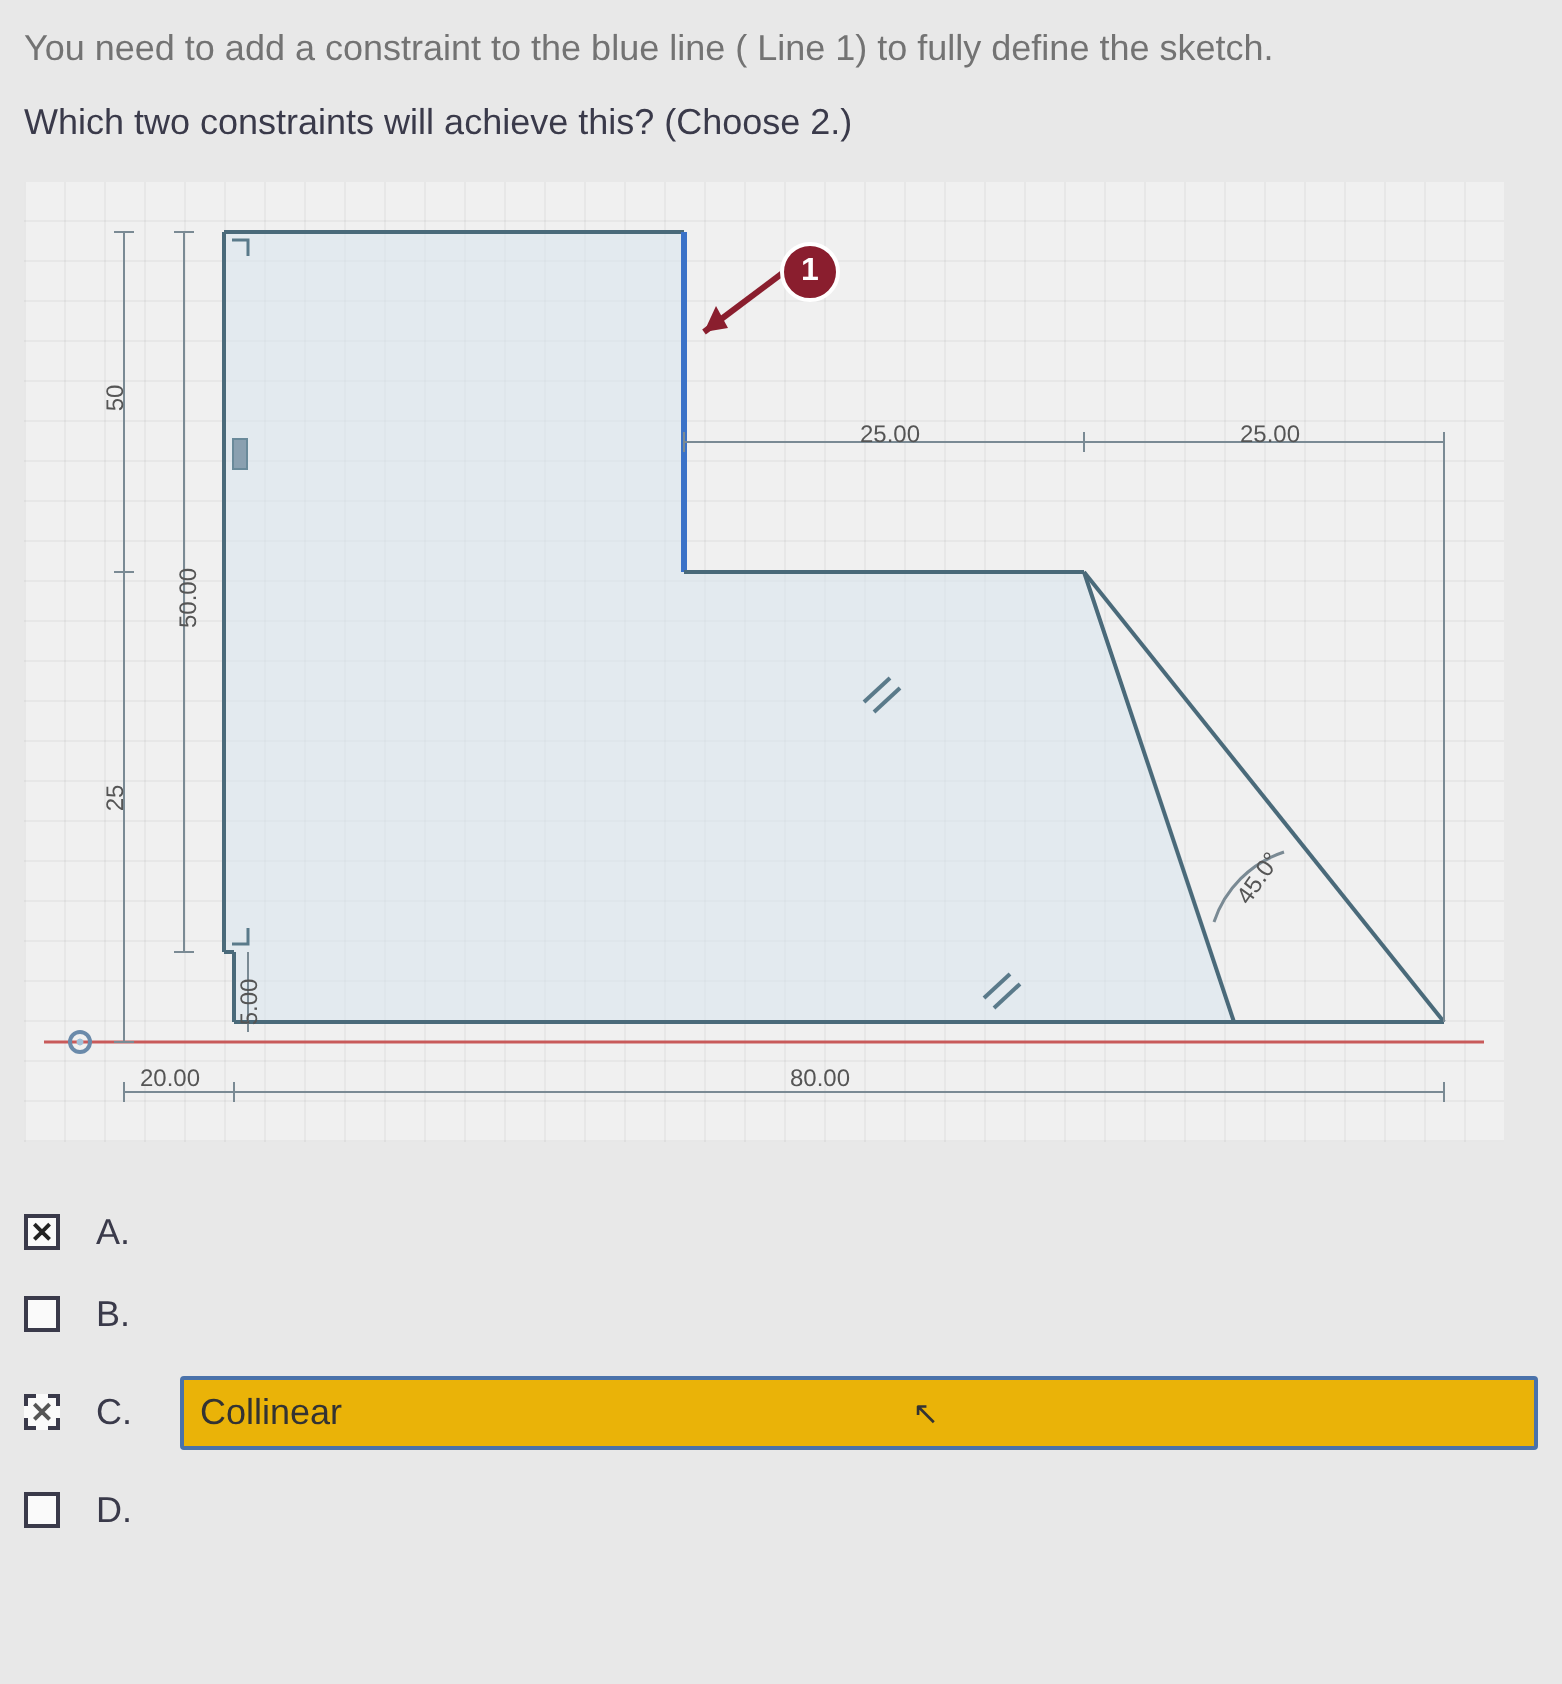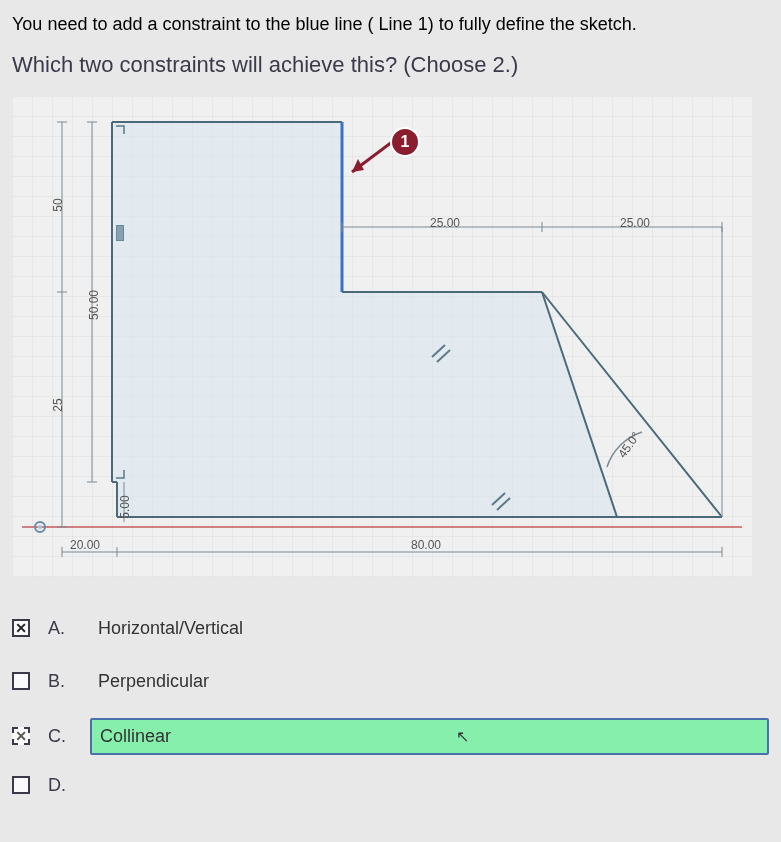--- a/index.html
+++ b/index.html
@@ -8,25 +8,25 @@
       height: 842px;
       font-family: Arial, sans-serif;
       background: #e8e8e8;
       color: #333;
       padding: 10px 12px;
       overflow: hidden;
     }
     .question-text {
       font-size: 18px;
       line-height: 1.6;
-      color: #000000;
+      color: #737373;
       margin-bottom: 8px;
     }
     .question-text2 {
-      font-size: 22px;
+      font-size: 18px;
       line-height: 1.6;
       color: #3a3a4a;
       margin-bottom: 15px;
     }
     .sketch-area {
       position: relative;
       width: 740px;
       height: 480px;
       background: #f0f0f0;
       background-image:
@@ -97,21 +97,21 @@
     }
     .option-text-box {
       flex: 1;
       padding: 6px 8px;
       font-size: 18px;
       color: #333;
     }
     .option-text-box.highlighted {
       border: 2px solid #4a72aa;
       border-radius: 2px;
-      background: #86efac;
+      background: #eab308;
     }
     .cursor-icon {
       font-size: 16px;
       color: #333;
     }
     .origin-dot {
       position: absolute;
       width: 12px; height: 12px;
       border: 2px solid #6a8aaa;
       border-radius: 50%;
@@ -183,44 +183,42 @@
 
     <line x1="380" y1="45" x2="340" y2="75" stroke="#8a1e2e" stroke-width="3"></line>
     <polygon points="340,75 352,73 346,62" fill="#8a1e2e"></polygon>
   </svg>
 
   <div class="dim-label rot90" style="left:36px; top:100px;">50</div>
   <div class="dim-label rot90" style="left:36px; top:300px;">25</div>
   <div class="dim-label rot90" style="left:64px; top:200px;">50.00</div>
   <div class="dim-label rot90" style="left:98px; top:402px;">5.00</div>
   <div class="dim-label" style="left:55px; top:440px;">20.00</div>
-  <div class="dim-label" style="left:396px; top:440px;">80.00</div>
+  <div class="dim-label" style="left:380px; top:440px;">80.00</div>
   <div class="dim-label" style="left:415px; top:118px;">25.00</div>
   <div class="dim-label" style="left:605px; top:118px;">25.00</div>
   <div class="dim-label" style="left:600px; top:340px; transform:rotate(-55deg);">45.0°</div>
 
   <div style="position:absolute; left:104px; top:128px; width:8px; height:16px; background:#8aa0b0; border:1px solid #6a8a9a;"></div>
 
   <div class="callout-circle" style="left:378px; top:30px;">1</div>
 
   <div class="origin-dot" style="left:22px; top:424px;"></div>
 </div>
 
 <div class="options">
 
   <div class="option-row">
     <span class="checkbox checked"></span>
     <span class="option-letter">A.</span>
-    <span class="option-text-box">Horizontal/Vertical</span>
   </div>
 
   <div class="option-row">
     <span class="checkbox"></span>
     <span class="option-letter">B.</span>
-    <span class="option-text-box">Perpendicular</span>
   </div>
 
   <div class="option-row">
     <span class="checkbox partial" style="border-style:dashed"></span>
     <span class="option-letter">C.</span>
     <span class="option-text-box highlighted">
       <span>Collinear</span>
       <span style="display:inline-block; margin-left:280px;" class="cursor-icon">↖</span>
     </span>
   </div>

